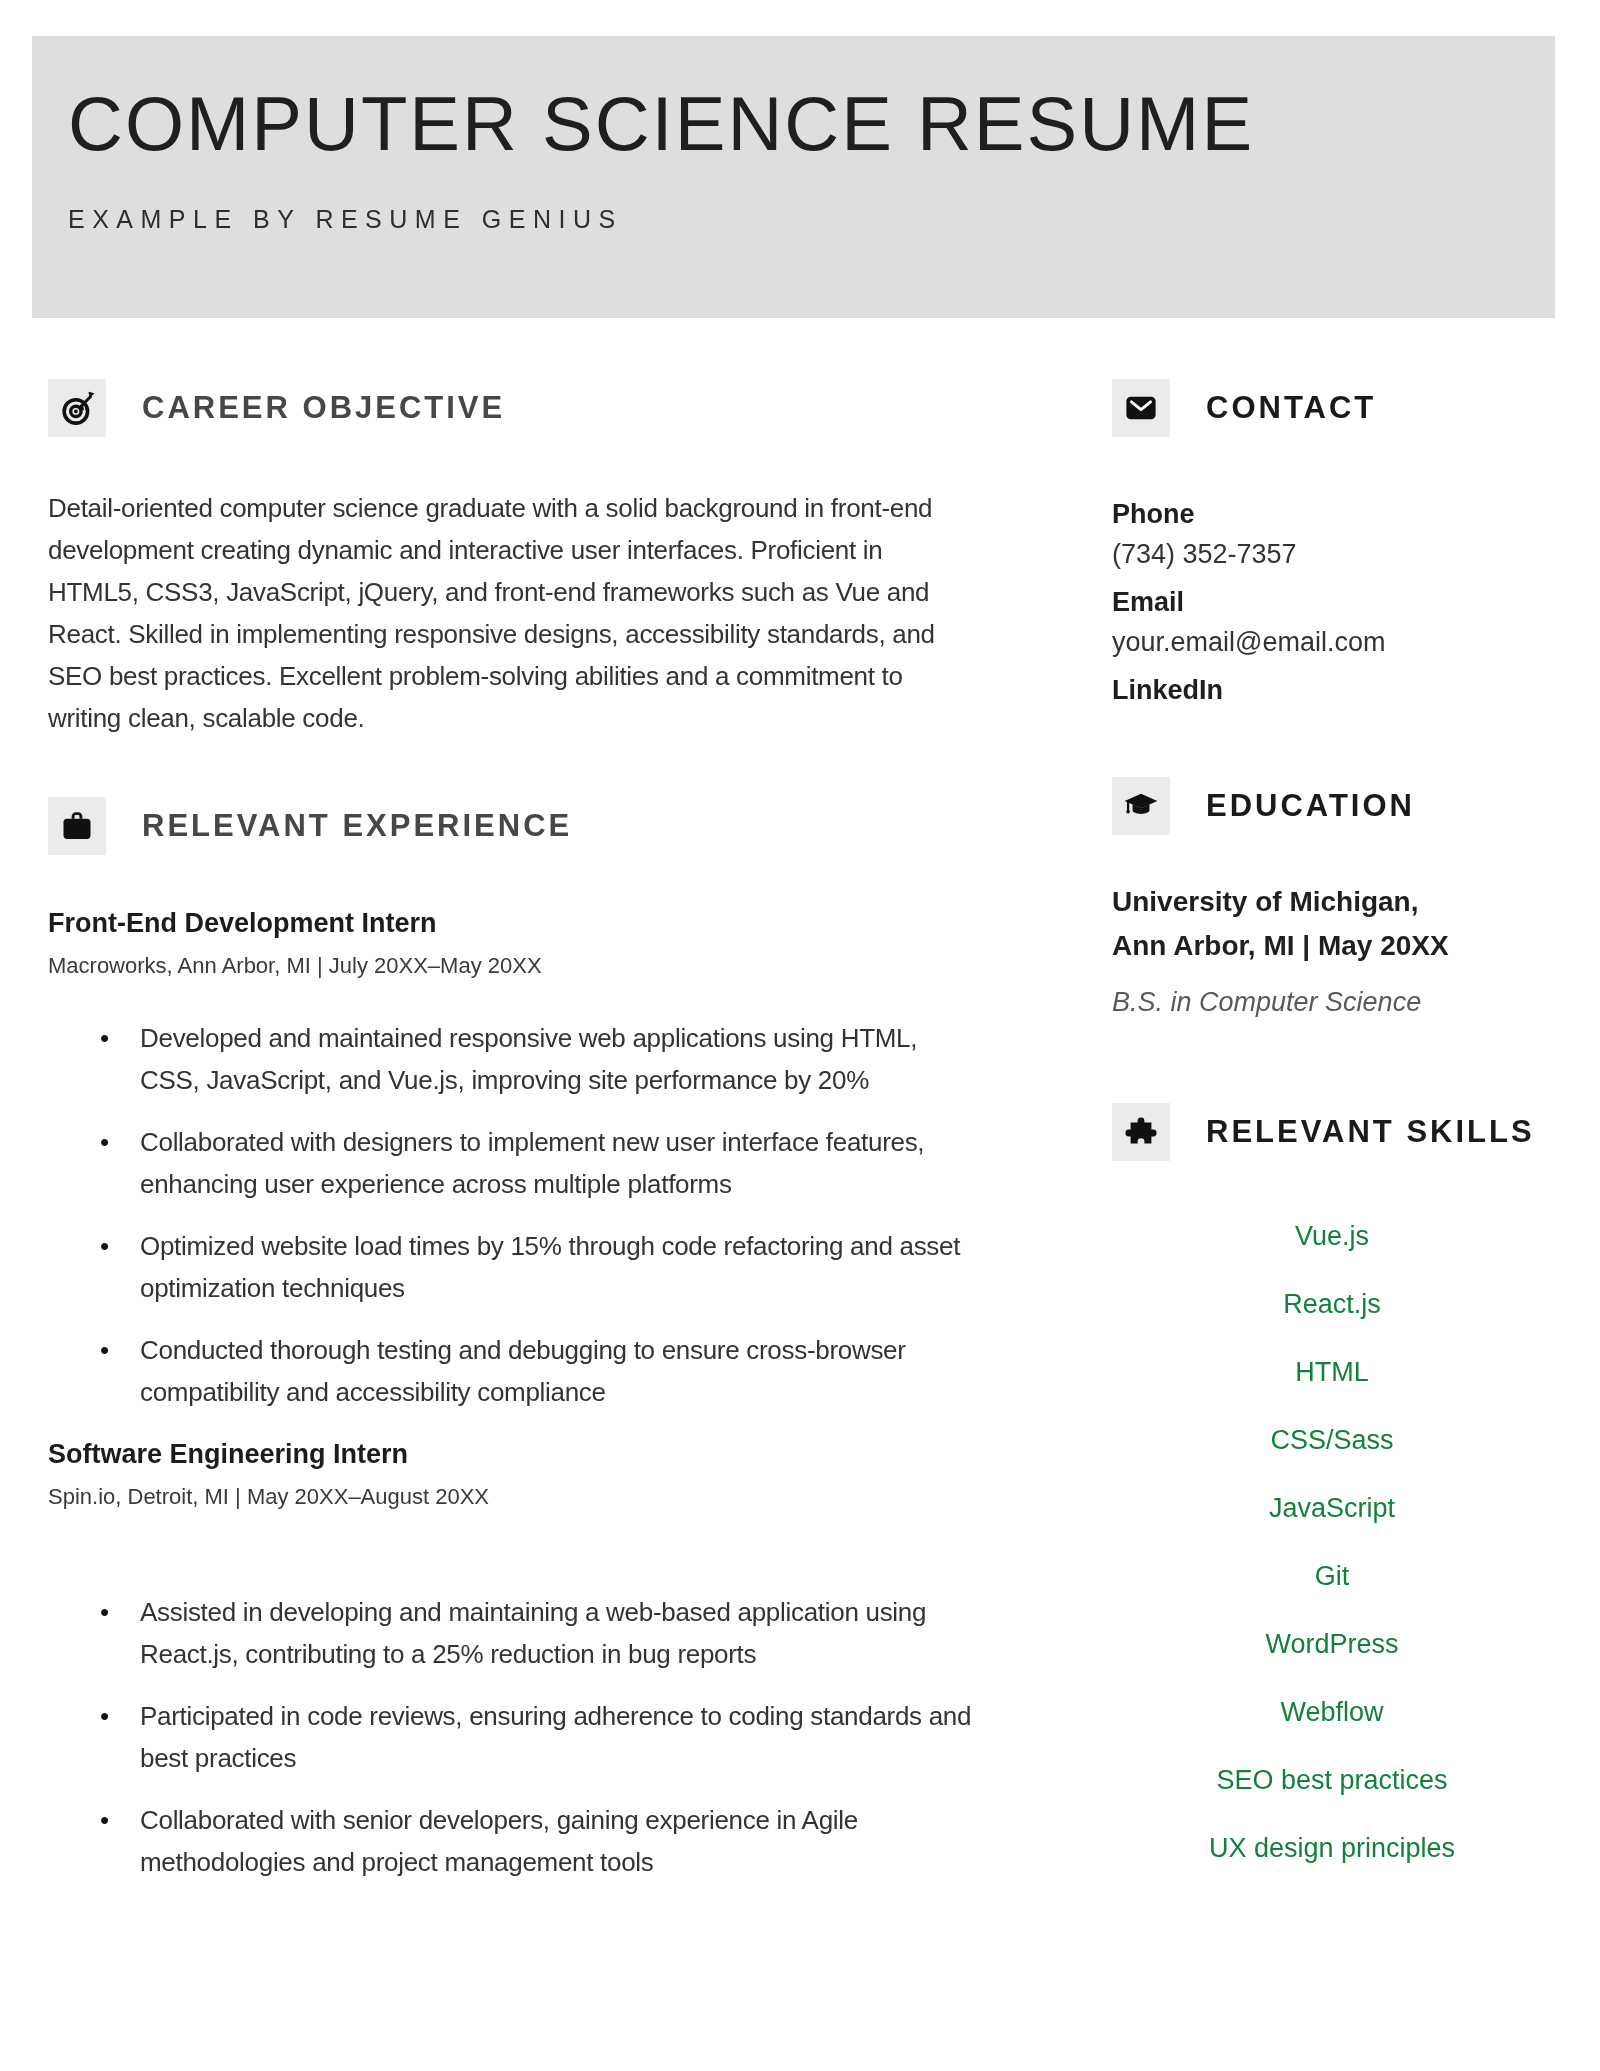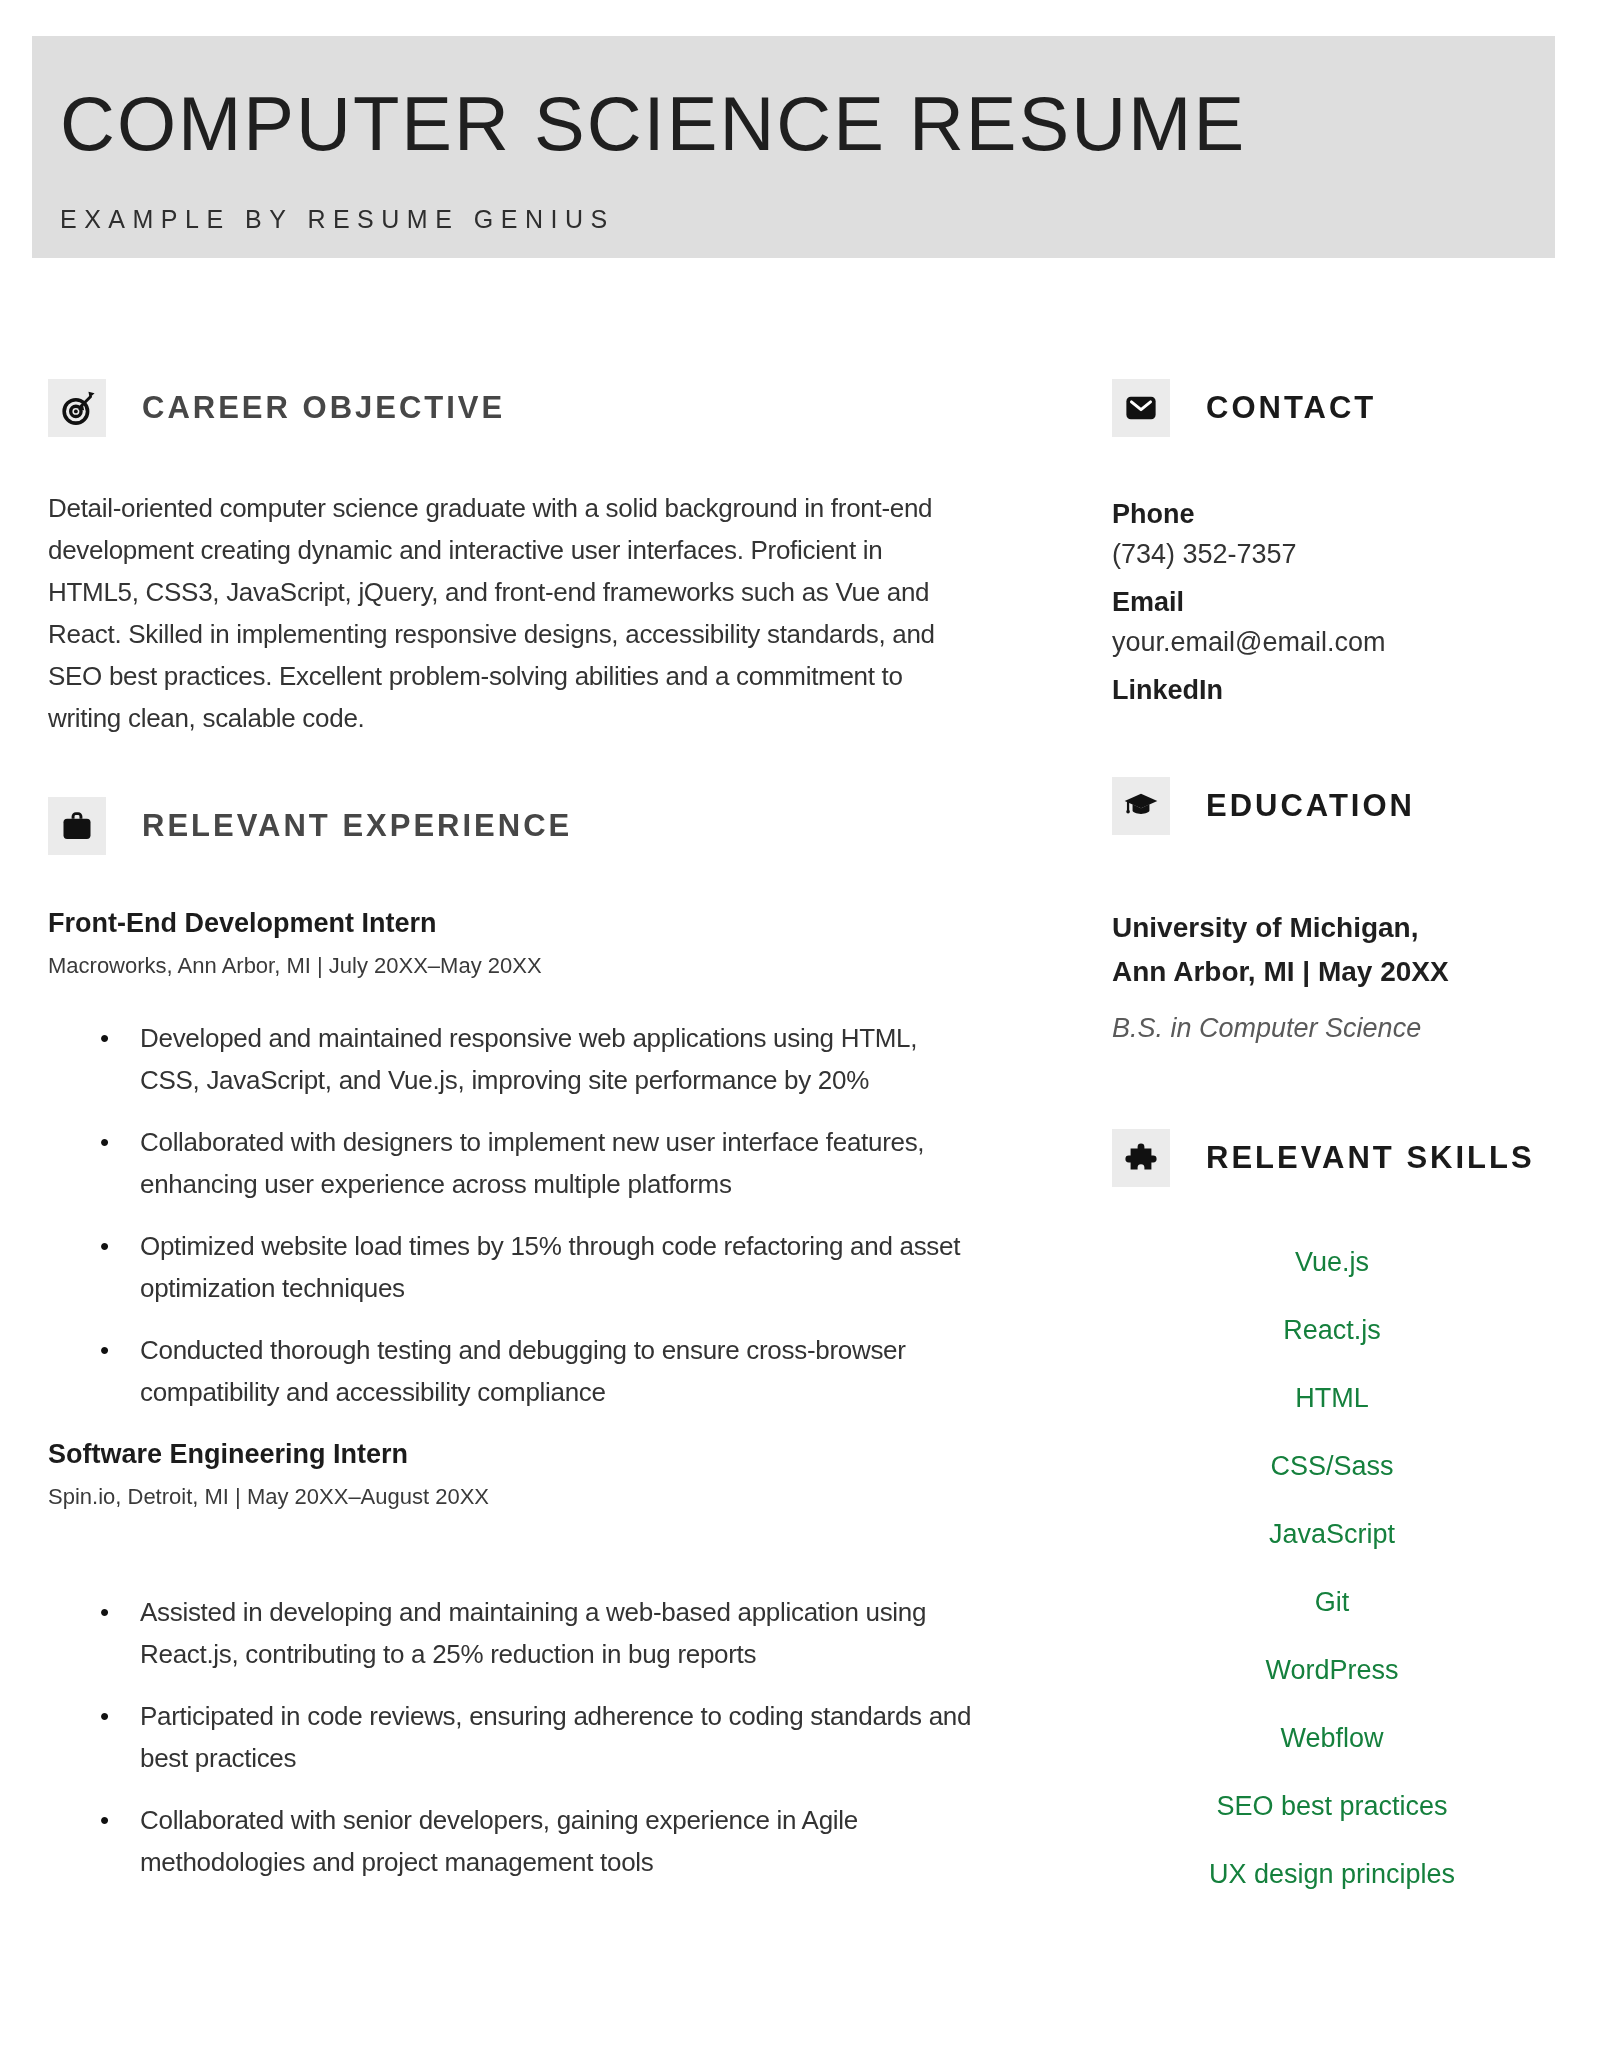--- a/index.html
+++ b/index.html
@@ -9,24 +9,24 @@
     font-family: "Liberation Sans", sans-serif;
     color: #333333;
     position: relative;
     overflow: hidden;
   }
 
   
   .banner {
     position: absolute;
     left: 32px; top: 36px;
-    width: 1523px; height: 222px;
+    width: 1523px; height: 282px;
     background: #dedede;
     box-sizing: border-box;
-    padding: 46px 40px 0 28px;
+    padding: 46px 40px 0 36px;
   }
   .banner-title {
     font-size: 76px;
     font-weight: 300;
     line-height: 84px;
     letter-spacing: 2px;
     color: #1f1f1f;
     white-space: nowrap;
   }
   .banner-subtitle {
@@ -130,21 +130,21 @@
   }
   .contact-value {
     font-size: 27px;
     line-height: 40px;
     color: #333333;
   }
 
   
   .education-head { margin-top: 52px; }
   .edu-school {
-    margin-top: 56px;
+    margin-top: 30px;
     font-size: 28px;
     font-weight: bold;
     line-height: 44px;
     color: #1f1f1f;
   }
   .edu-degree {
     margin-top: 16px;
     font-size: 27px;
     font-style: italic;
     line-height: 36px;

